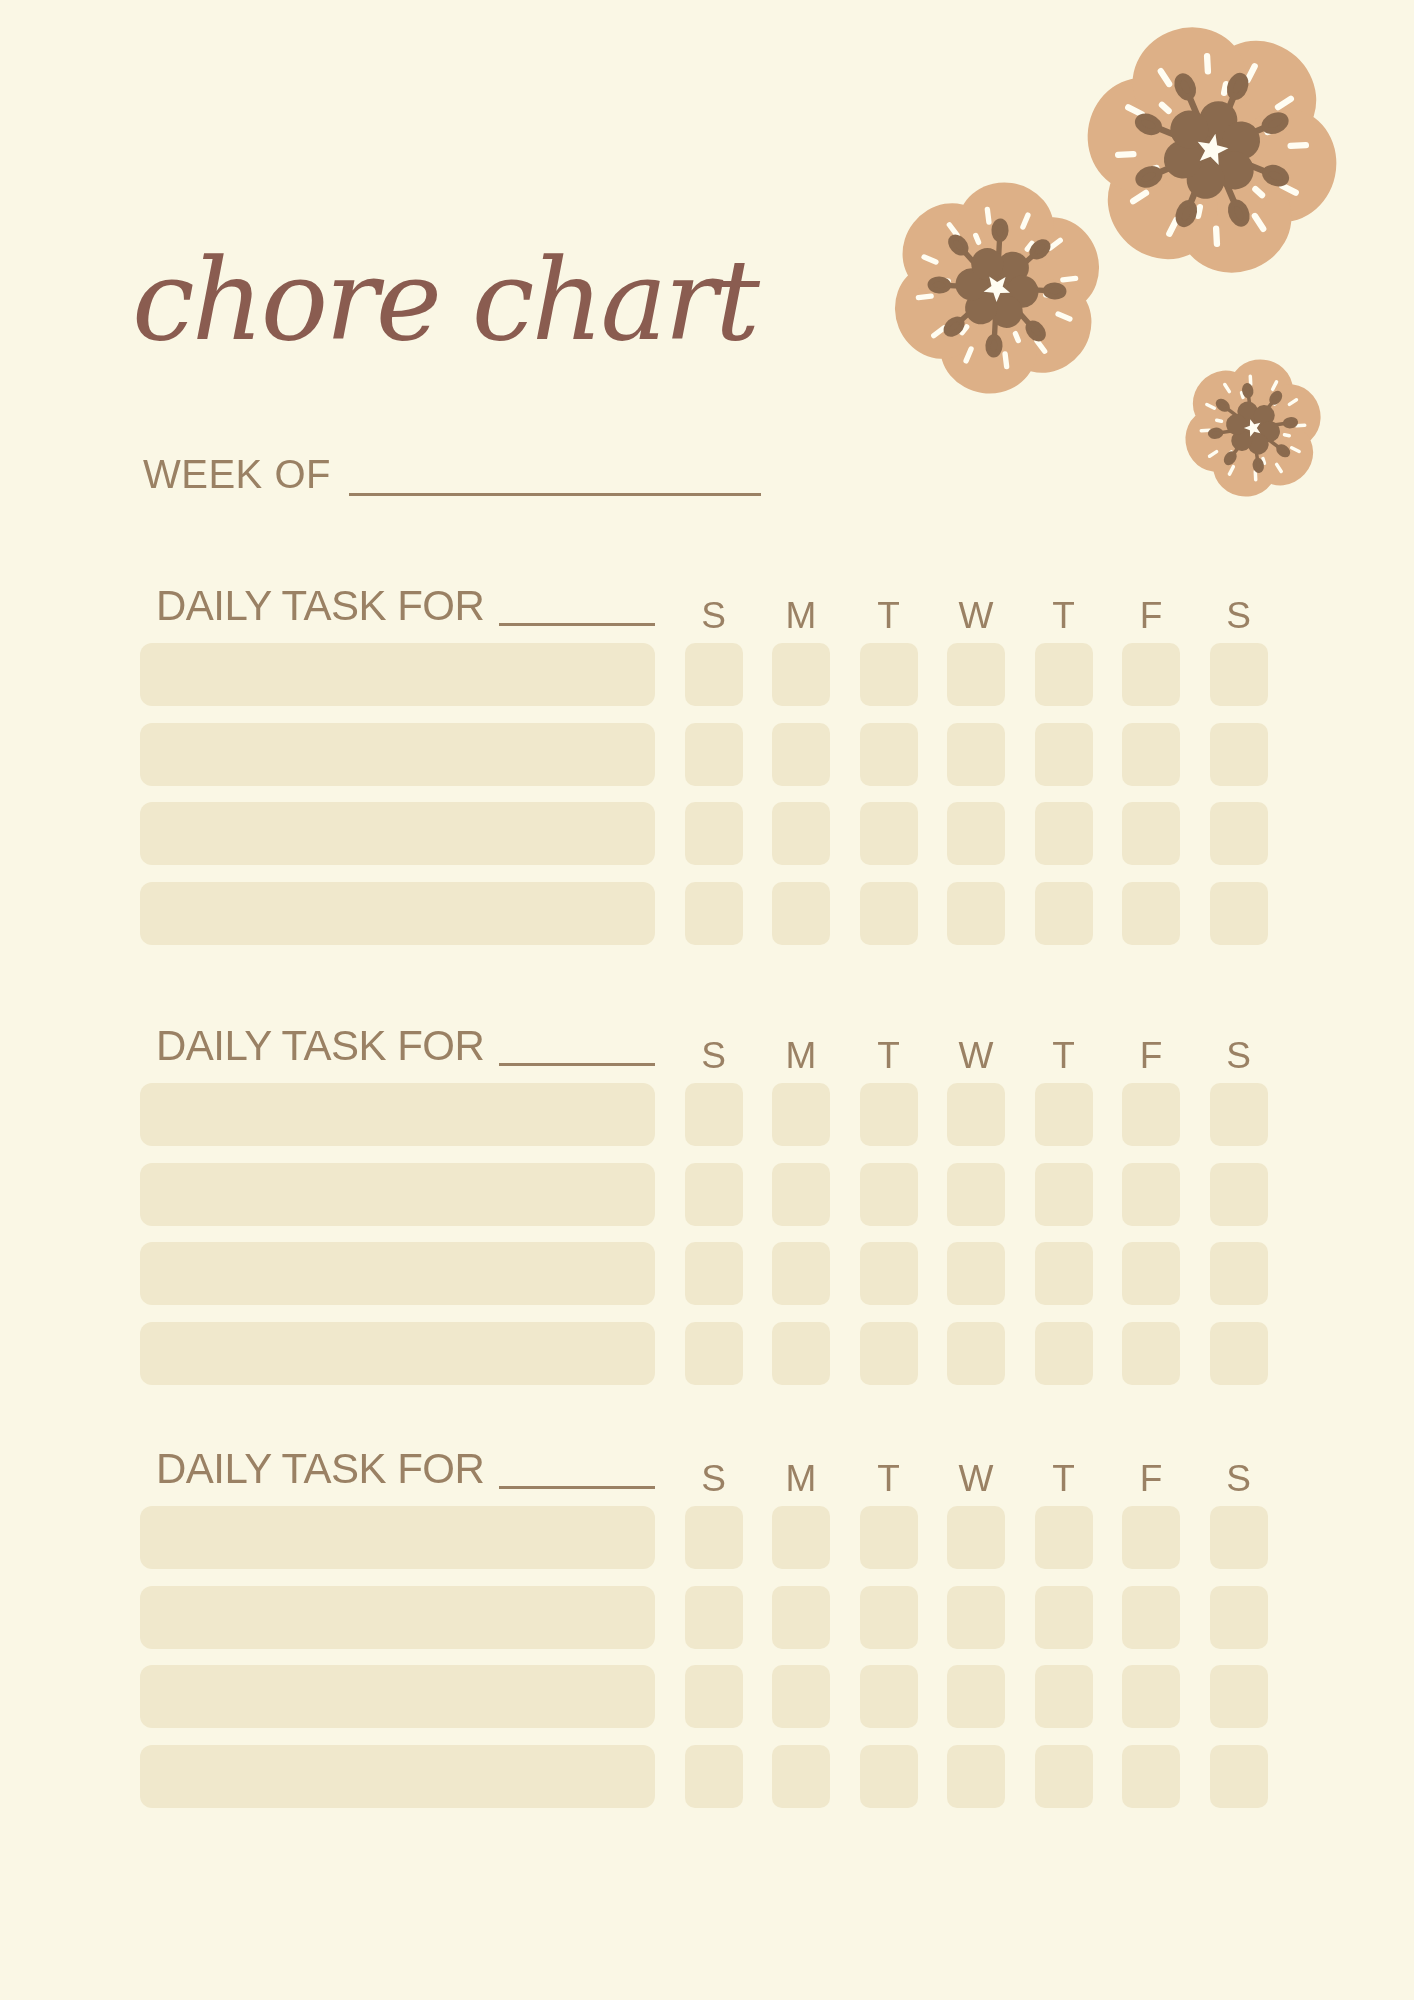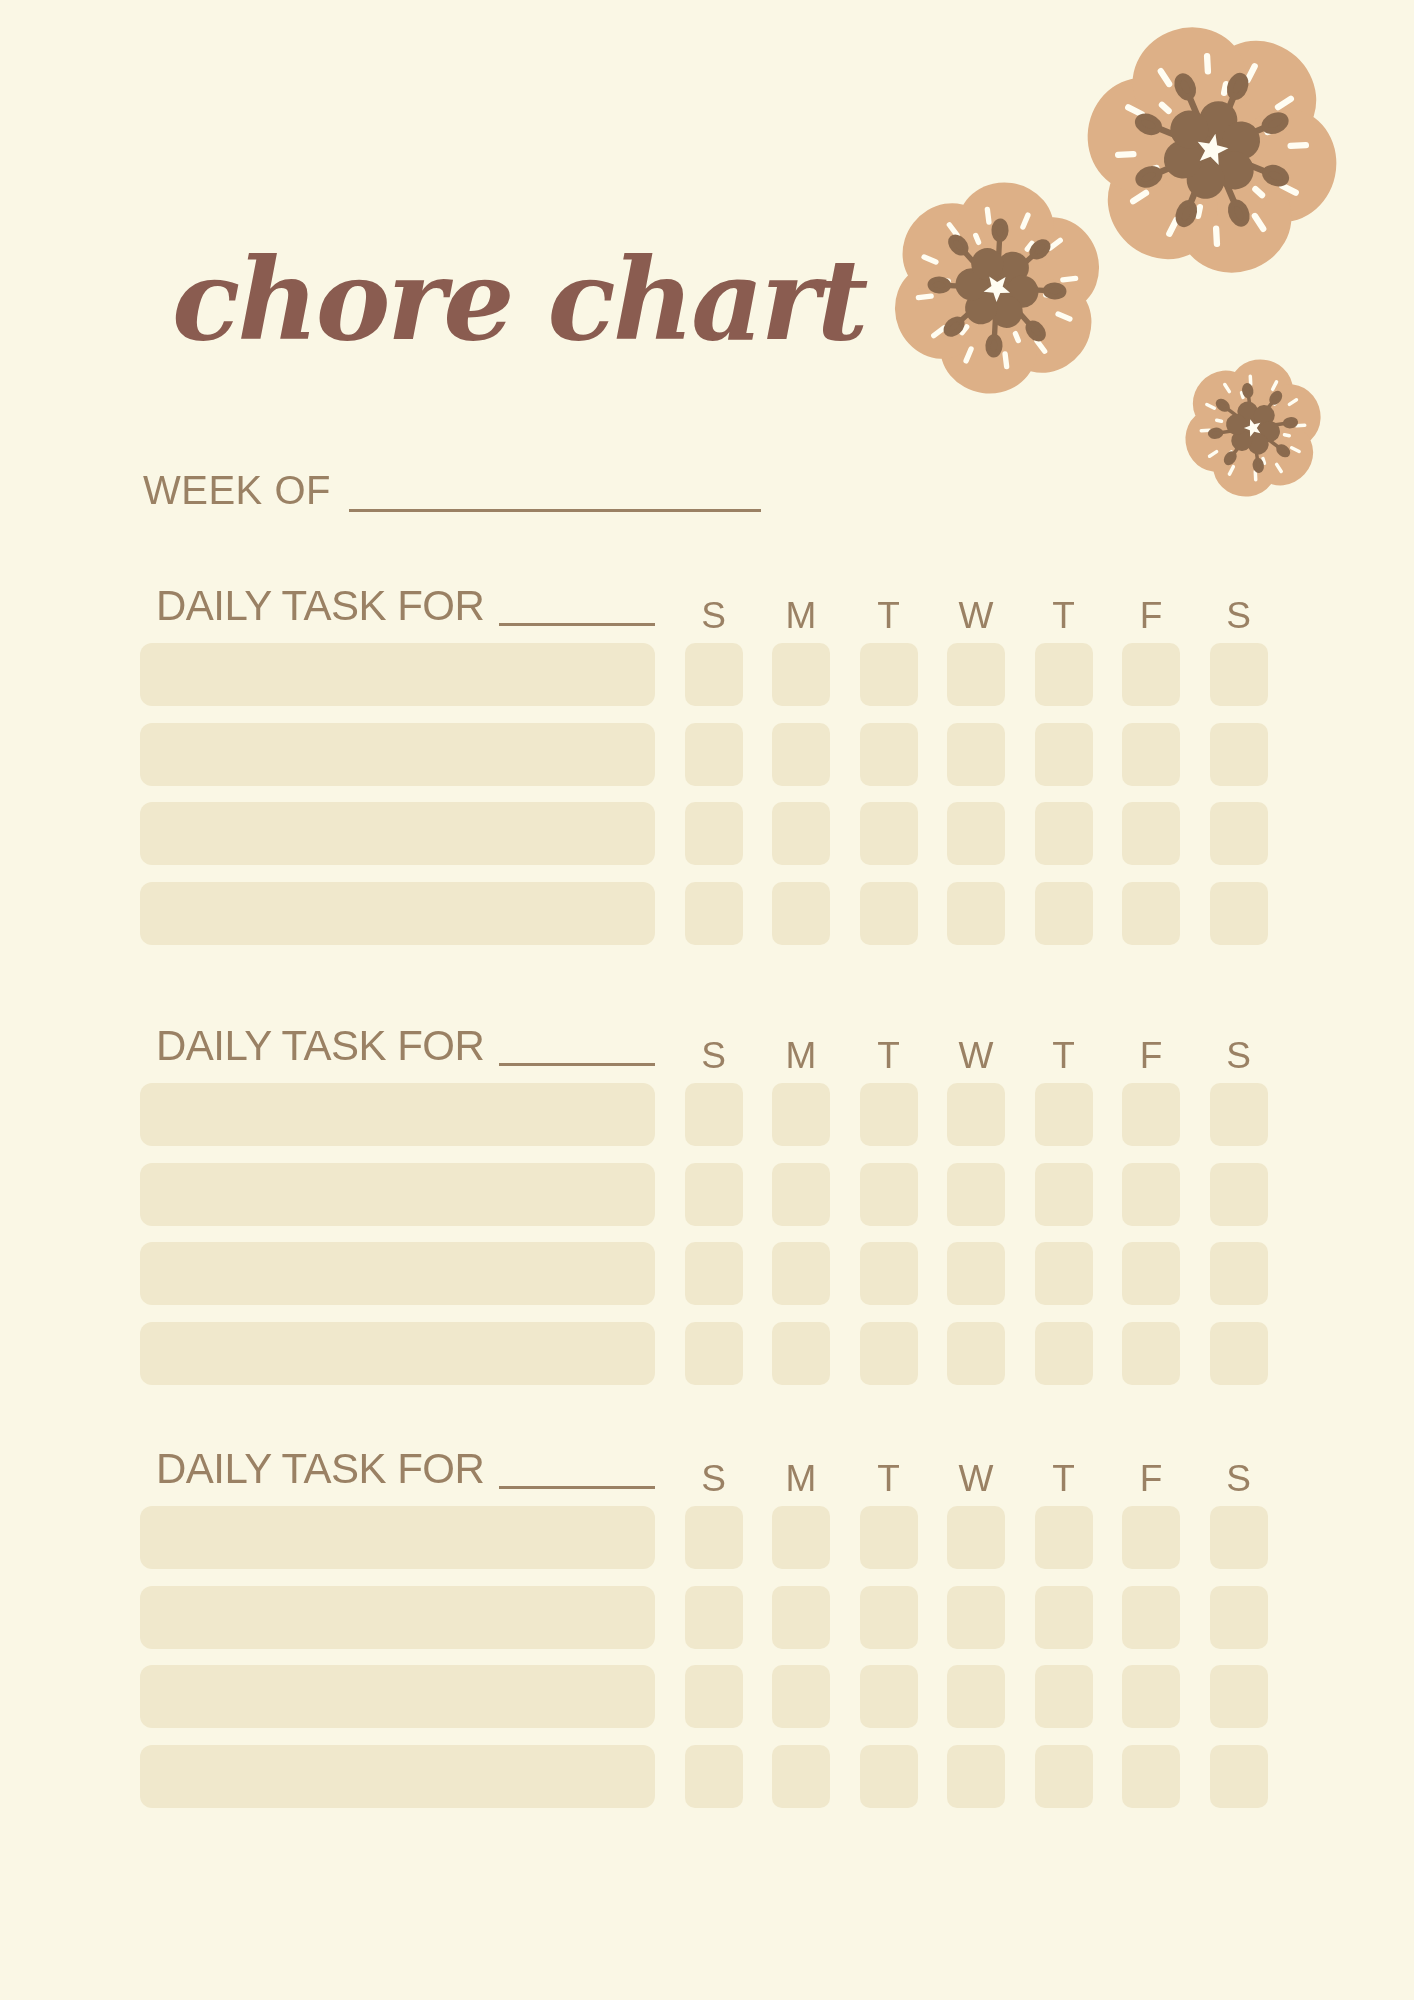--- a/index.html
+++ b/index.html
@@ -10,29 +10,28 @@
   }
   .page{position:absolute;inset:0;}
   
   .eyebrow{
     position:absolute;left:141px;top:165px;
     font-size:58px;line-height:1;letter-spacing:3px;
     color:var(--eyebrow,#A68C63);
   }
   .script-title{
     position:absolute;left:132px;top:230px;
-    font-family:"DejaVu Serif",serif;font-style:italic;font-weight:700;
+    font-family:"DejaVu Serif",serif;font-style:italic;font-weight:400;
     font-size:112px;line-height:1.25;letter-spacing:-3px;
     color:var(--title,#8A5C50);
-    margin-left:40px;
   }
   .flowers{position:absolute;left:850px;top:0;width:564px;height:520px;}
   
   .week-of{
-    position:absolute;left:143px;top:468px;height:44px;
+    position:absolute;left:143px;top:452px;height:44px;
     display:flex;align-items:flex-end;
   }
   .week-of .wo-label{
     font-size:40px;line-height:1.1;color:var(--label,#9A8164);
     letter-spacing:0.5px;
   }
   .wline{
     width:412px;margin-left:18px;height:40px;
     border-bottom:3px solid var(--label,#9A8164);
   }

